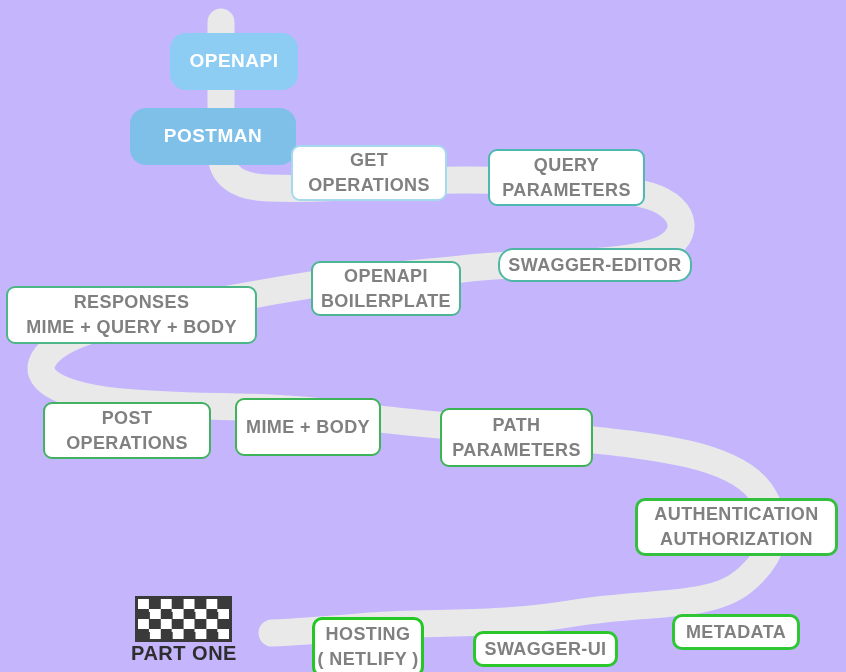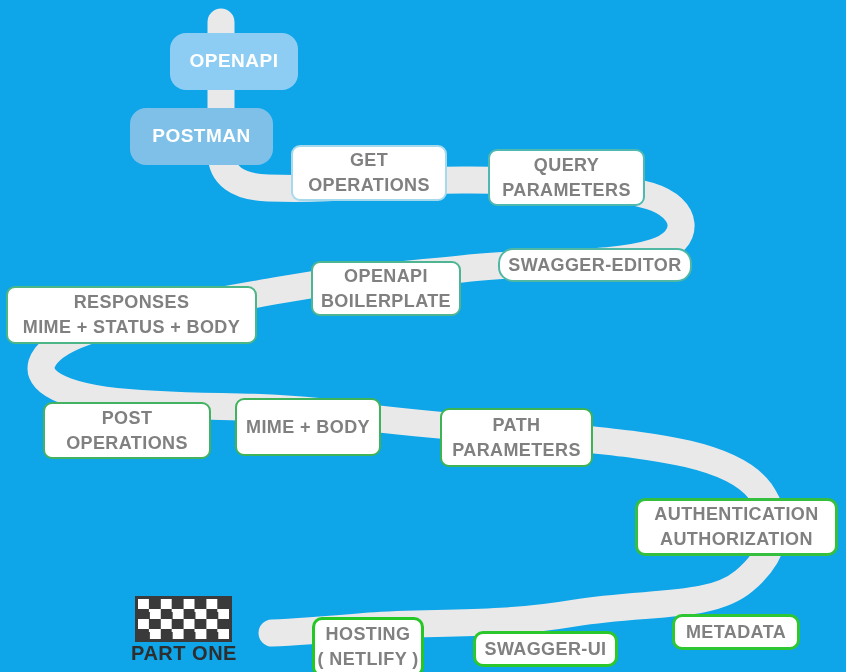--- a/index.html
+++ b/index.html
@@ -2,21 +2,21 @@
 <html style="--road: #e9e9e9; --label: #808080; --flag: #3a3a3a;"><head>
 <meta charset="utf-8">
 <style>
   html, body { margin: 0; padding: 0; background: #ffffff; }
   :root { --road:#e9e9e9; --flag:#3a3a3a; --label:#808080; }
   .canvas {
     position: relative;
     width: 846px;
     height: 672px;
     overflow: hidden;
-    background: #0ea5e9;
+    background: #c4b5fd;
     font-family: "Liberation Sans", sans-serif;
   }
   .road-svg { position: absolute; left: 0; top: 0; }
   .road-svg path { stroke: var(--road); }
   .node {
     position: absolute;
     box-sizing: border-box;
     background: #ffffff;
     border: 2px solid #4db687;
     border-radius: 9px;
@@ -82,21 +82,21 @@
          C784 526 774 556 744 581
          C711 609 650 601 575 613
          C492 627 430 621 370 626
          C335 629 300 632 272 633" fill="none" stroke="#e9e9e9" stroke-width="27" stroke-linecap="round" stroke-linejoin="round"></path>
   </svg>
 
   <div class="node pill" style="left: 170px; top: 33px; width: 128px; height: 57px; background: rgb(141, 205, 244); color: rgb(255, 255, 255);">
     <span>OPENAPI</span>
   </div>
 
-  <div class="node pill" style="left: 130px; top: 108px; width: 143px; height: 57px; background: rgb(127, 192, 233); color: rgb(255, 255, 255);">
+  <div class="node pill" style="left: 130px; top: 108px; width: 166px; height: 57px; background: rgb(127, 192, 233); color: rgb(255, 255, 255);">
     <span>POSTMAN</span>
   </div>
 
   <div class="node" style="left: 291px; top: 145px; width: 156px; height: 56px; border-color: rgb(166, 217, 236);">
     <span>GET</span>
     <span>OPERATIONS</span>
   </div>
 
   <div class="node" style="left: 488px; top: 149px; width: 157px; height: 57px; border-color: rgb(77, 185, 177);">
     <span>QUERY</span>
@@ -107,21 +107,21 @@
     <span>SWAGGER-EDITOR</span>
   </div>
 
   <div class="node" style="left: 311px; top: 261px; width: 150px; height: 55px; border-color: rgb(78, 181, 146);">
     <span>OPENAPI</span>
     <span>BOILERPLATE</span>
   </div>
 
   <div class="node" style="left: 6px; top: 286px; width: 251px; height: 58px; border-color: rgb(77, 182, 135);">
     <span>RESPONSES</span>
-    <span>MIME + STATUS + BODY</span>
+    <span>MIME + QUERY + BODY</span>
   </div>
 
   <div class="node" style="left: 43px; top: 402px; width: 168px; height: 57px; border-color: rgb(67, 177, 98);">
     <span>POST</span>
     <span>OPERATIONS</span>
   </div>
 
   <div class="node" style="left: 235px; top: 398px; width: 146px; height: 58px; border-color: rgb(62, 179, 90);">
     <span>MIME + BODY</span>
   </div>

